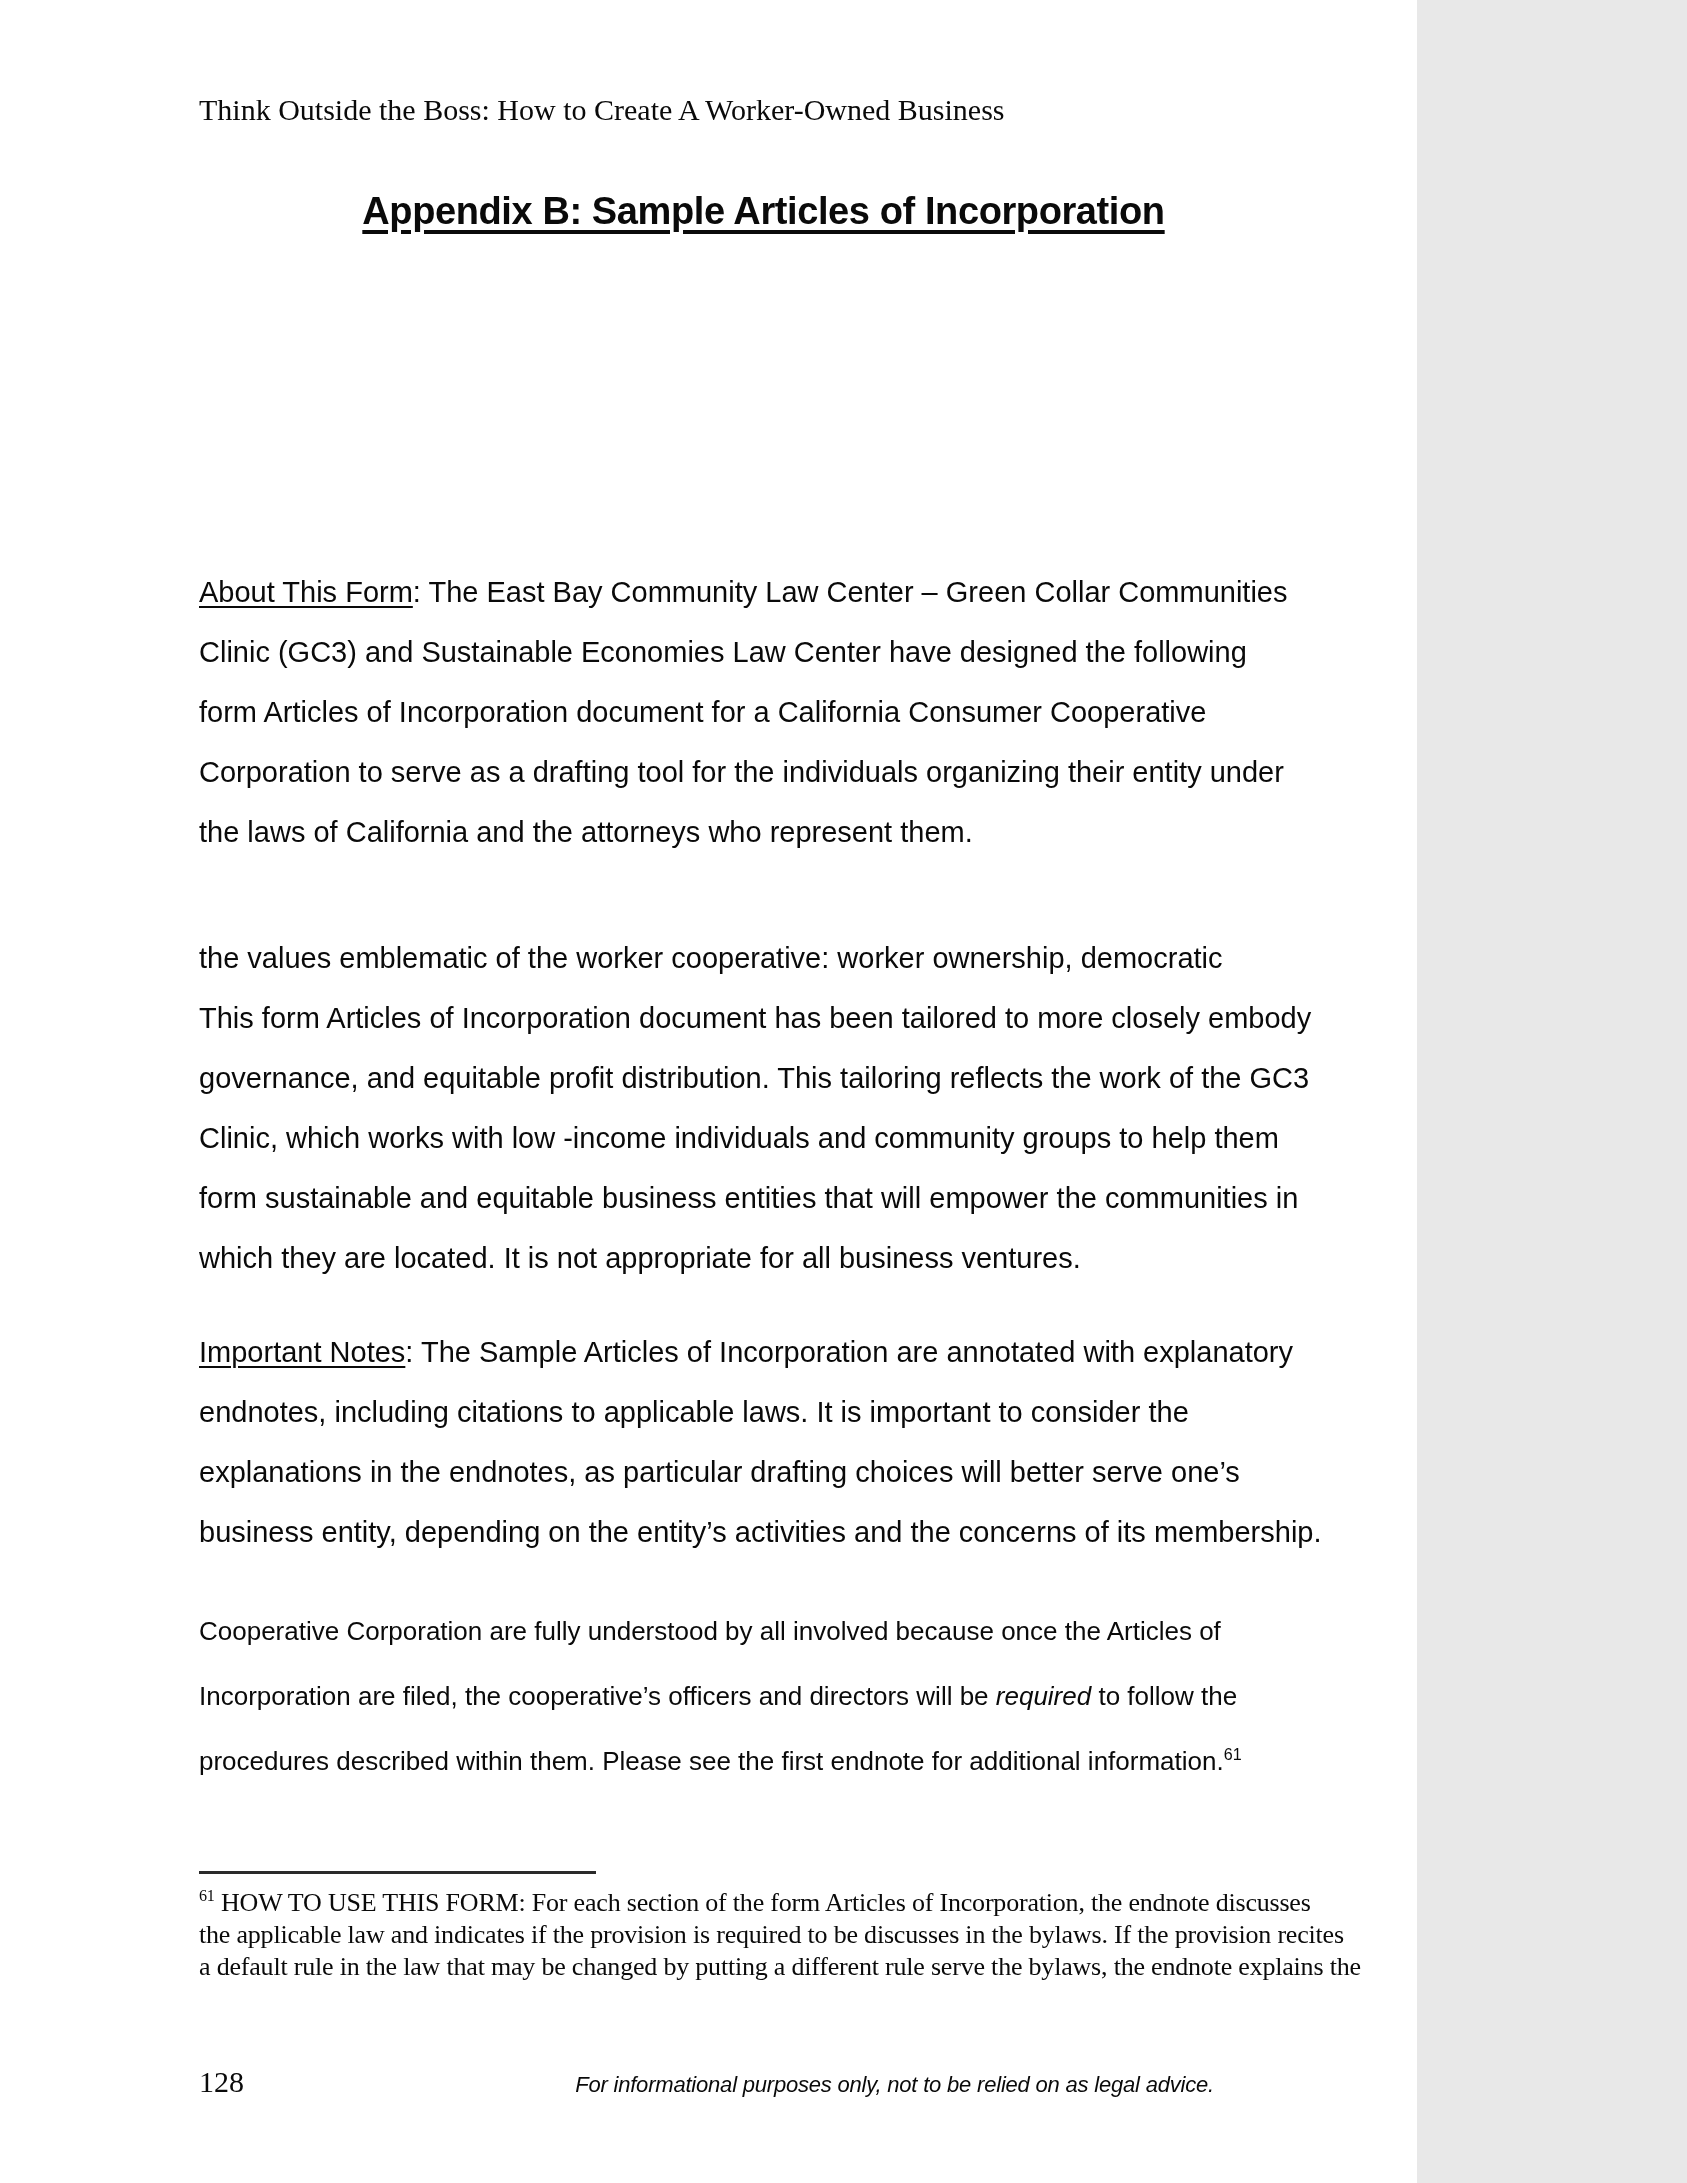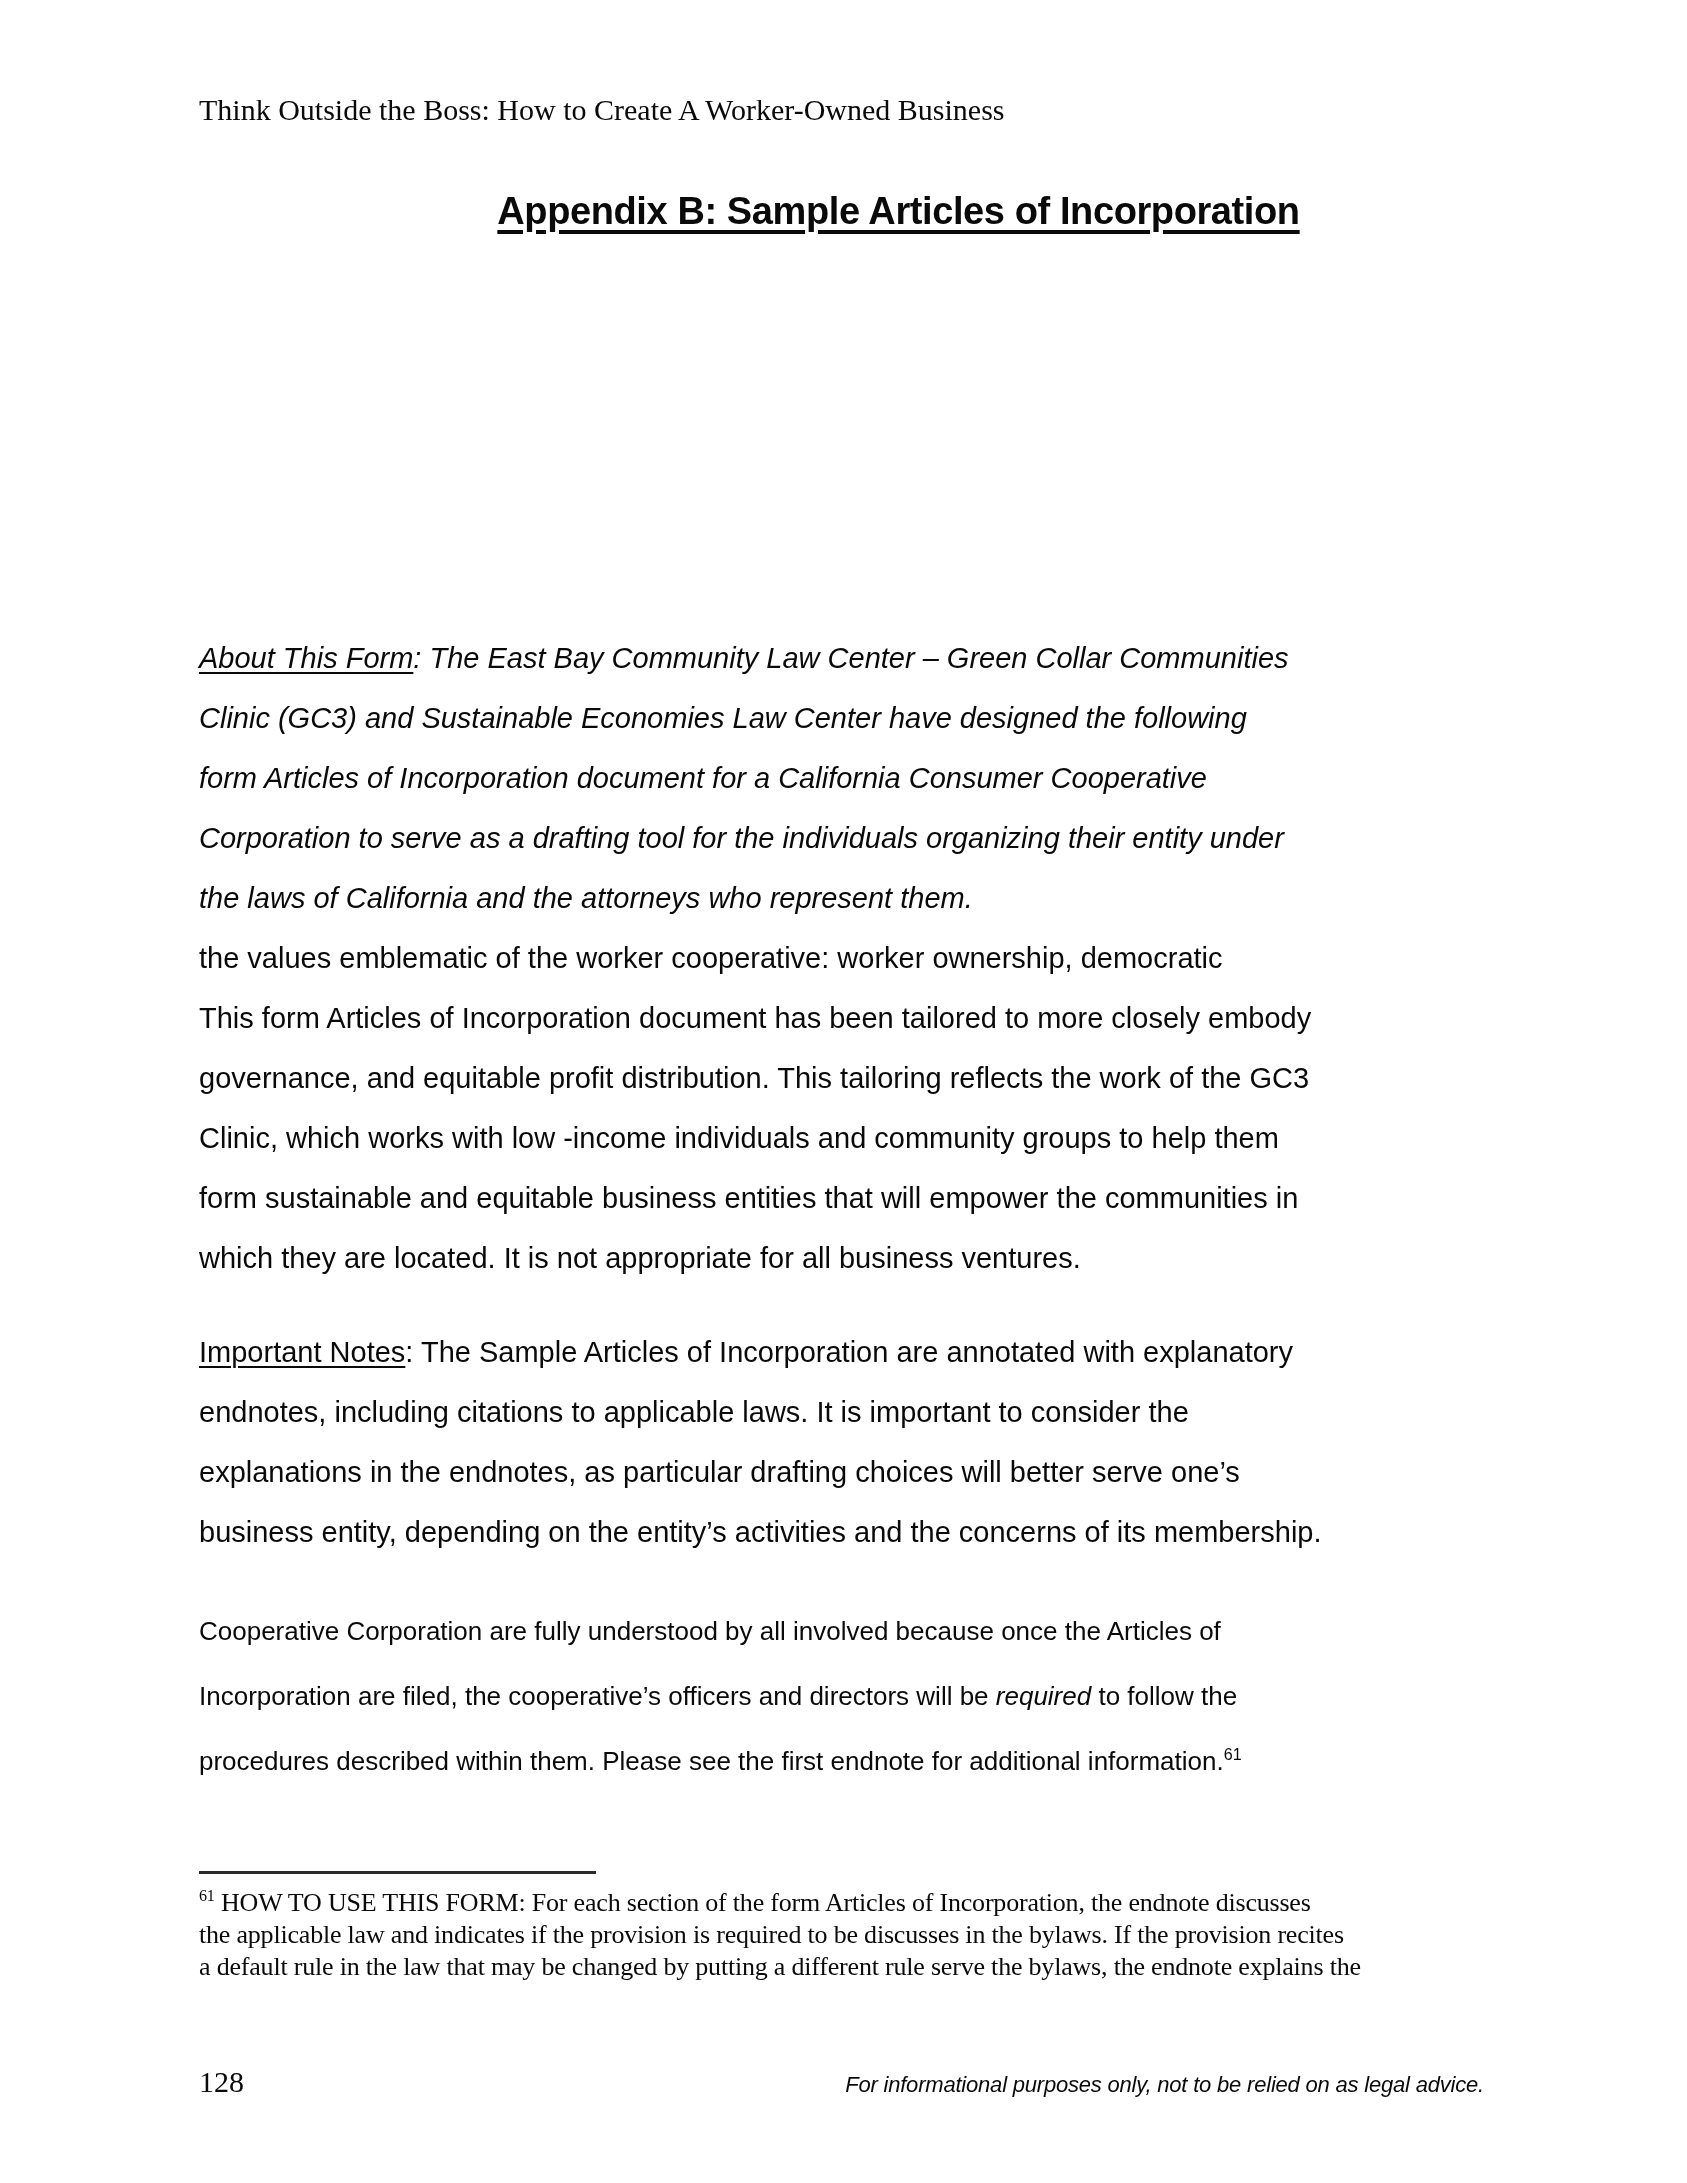--- a/index.html
+++ b/index.html
@@ -1,18 +1,18 @@
 <!DOCTYPE html>
 <html style="font-size:14px"><head>
 <meta charset="utf-8">
 <style>
   html, body { margin: 0; padding: 0; background: #e8e8e8; }
   .page {
     position: relative;
-    width: 1687px;
+    width: 1417px;
     height: 2184px;
     background: #ffffff;
     color: #0a0a0a;
     font-family: "Liberation Sans", sans-serif;
     overflow: hidden;
   }
   .abs { position: absolute; left: 199px; right: 203px; }
 
   .running-header {
     top: 91px;
@@ -41,21 +41,21 @@
     font-size: 48px;
     line-height: 81px;
     white-space: nowrap;
   }
   .title-l1 { letter-spacing: -1.7px; transform: translateX(-23.6px); }
   .title-l2 { transform: translateX(31px); }
 
   .para { white-space: nowrap; }
   .para .line { white-space: nowrap; }
   .body-size { font-size: 29px; line-height: 60px; }
-  .para-1 { top: 628px; font-style: italic; }
+  .para-1 { top: 562px; }
   .para-2 { top: 928px; }
   .para-3 { top: 1322px; }
   .para-4 { top: 1599px; font-size: 26px; line-height: 65px; }
 
   .u {
     text-decoration: underline;
     text-decoration-thickness: 1.7px;
     text-underline-offset: 4.4px;
   }
   .i { font-style: italic; text-align: right; }

